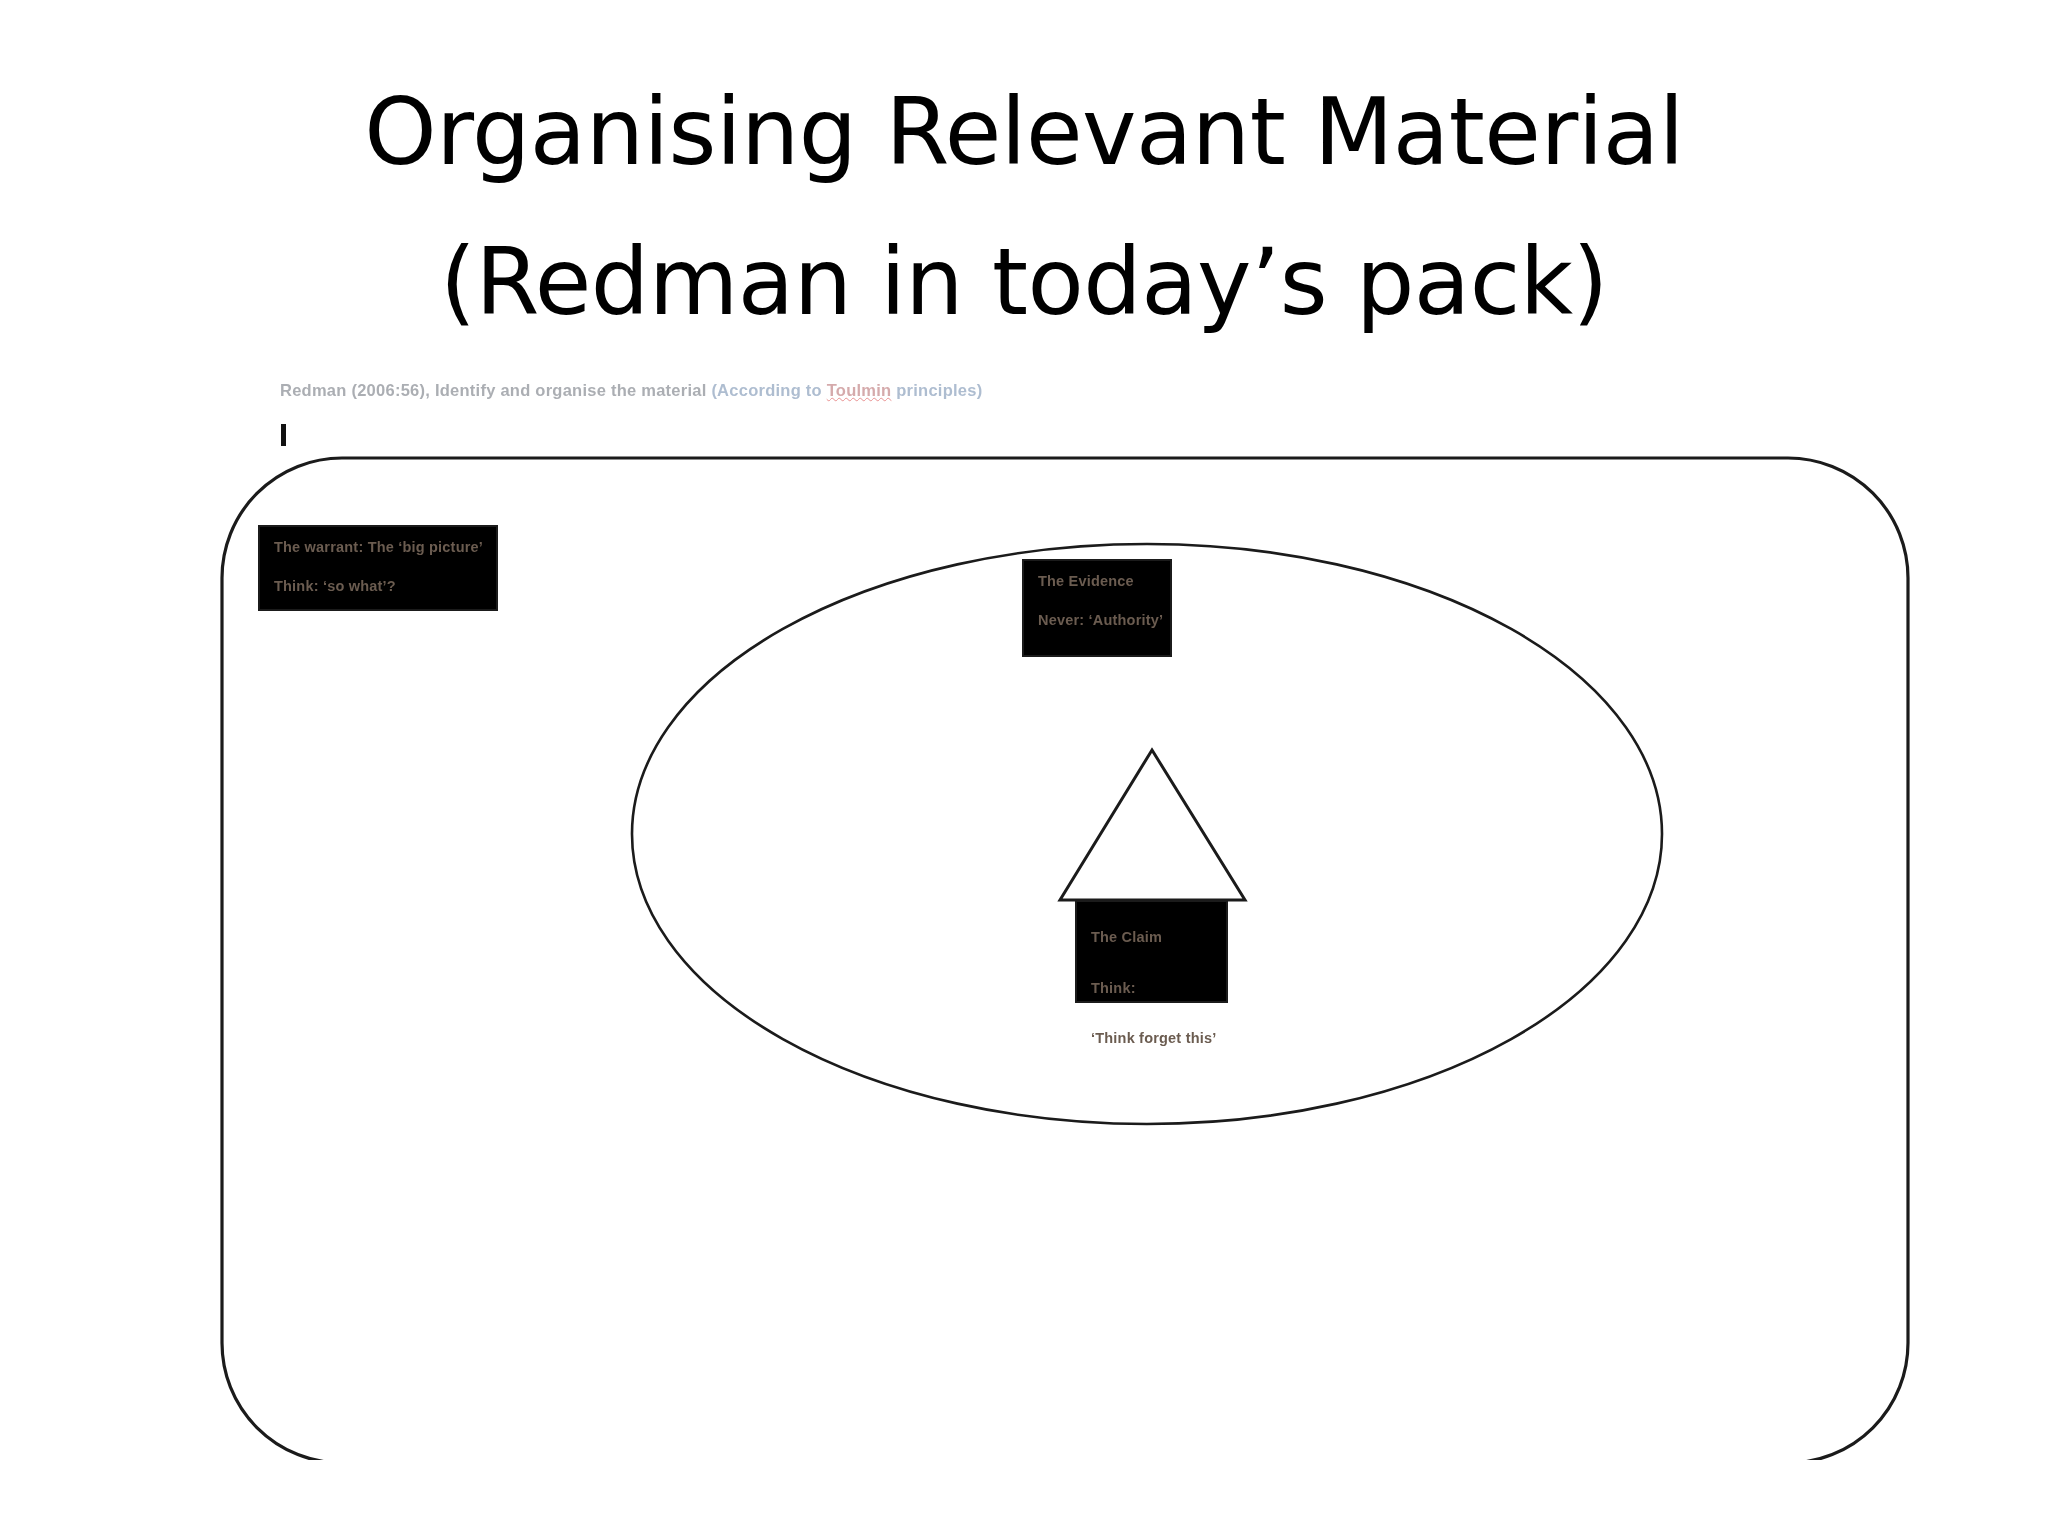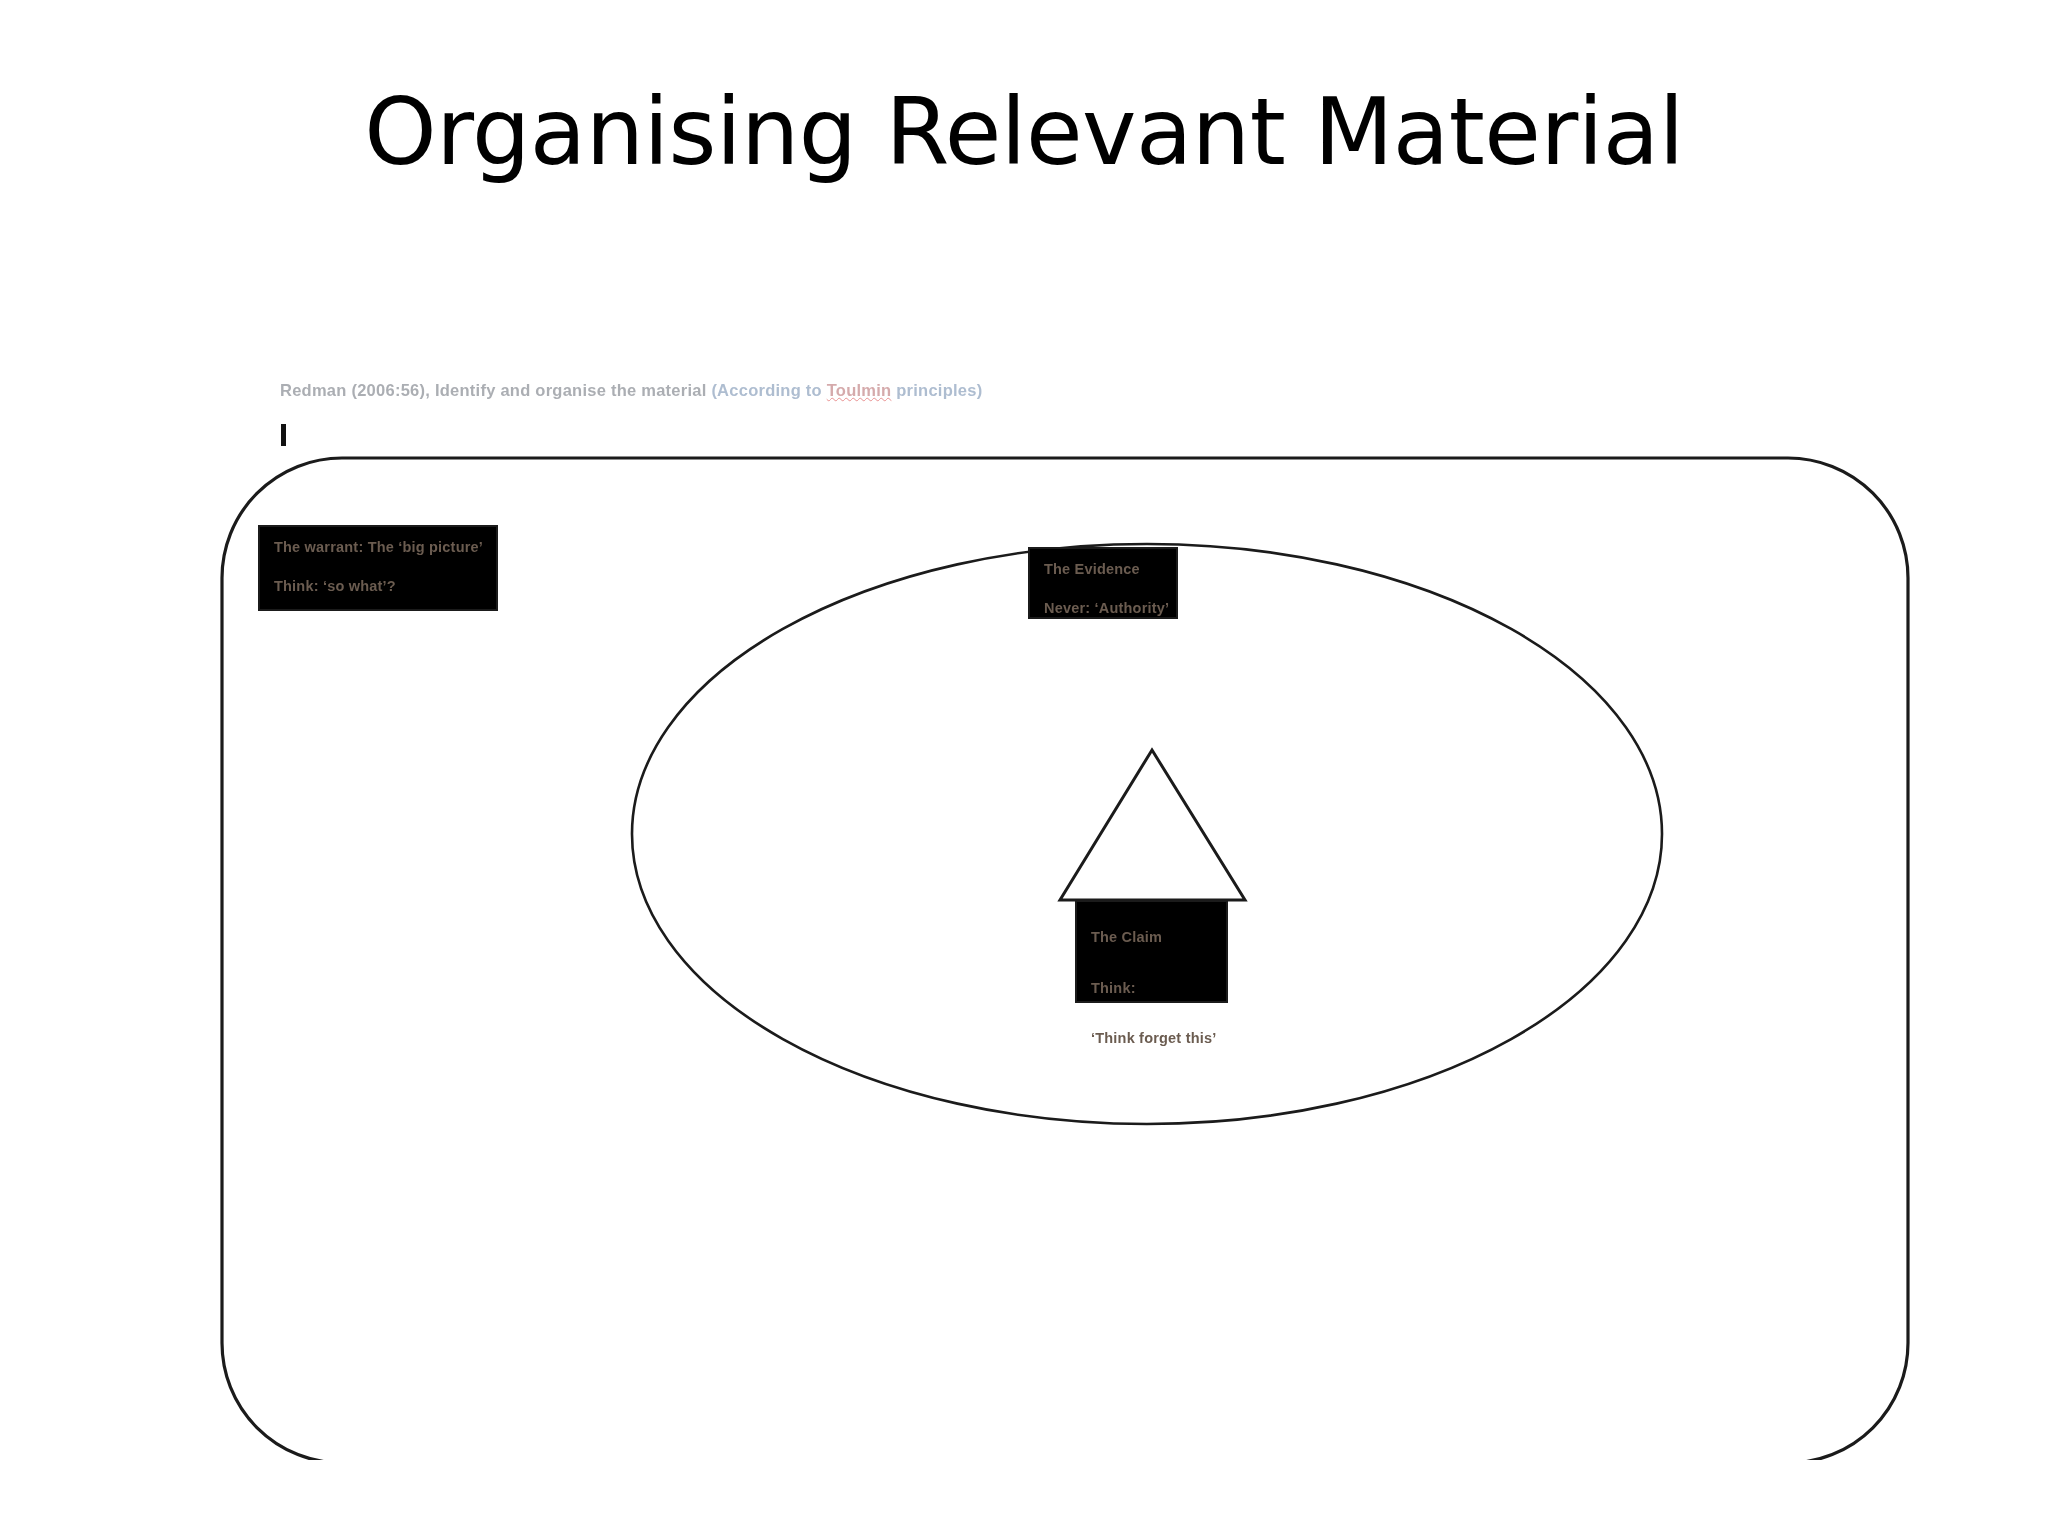--- a/index.html
+++ b/index.html
@@ -103,30 +103,31 @@
     line-height: 1.0;
   }
   .callout-box .line {
     display: block;
     white-space: nowrap;
     color: #6b5c50;
   }
   .callout-box .line + .line { margin-top: 24px; }
 
   #box-warrant  { left: 258px;  top: 185px; width: 240px; height: 86px; }
-  #box-evidence { left: 1022px; top: 207px; width: 150px; height: 72px; margin-left: 6px; }
+  #box-evidence { left: 1022px; top: 219px; width: 150px; height: 98px; }
   #box-claim    { left: 1075px; top: 560px; width: 153px; height: 103px;
                   padding-top: 28px; }
   #box-claim .line + .line { margin-top: 36px; }
 </style>
 </head>
 <body>
 
 <div id="slide-title">
   <span class="title-line">Organising Relevant Material</span>
+  <span class="title-line">(Redman in today’s pack)</span>
 </div>
 
 <div id="diagram-figure">
 
   <div id="figure-caption">
     <span class="cap-seg">Redman (2006:56), Identify and organise the material </span><span class="cap-blue">(According to </span><span class="cap-misspell">Toulmin</span><span class="cap-blue"> principles)</span>
   </div>
 
   <div id="cursor-tick"></div>
 

